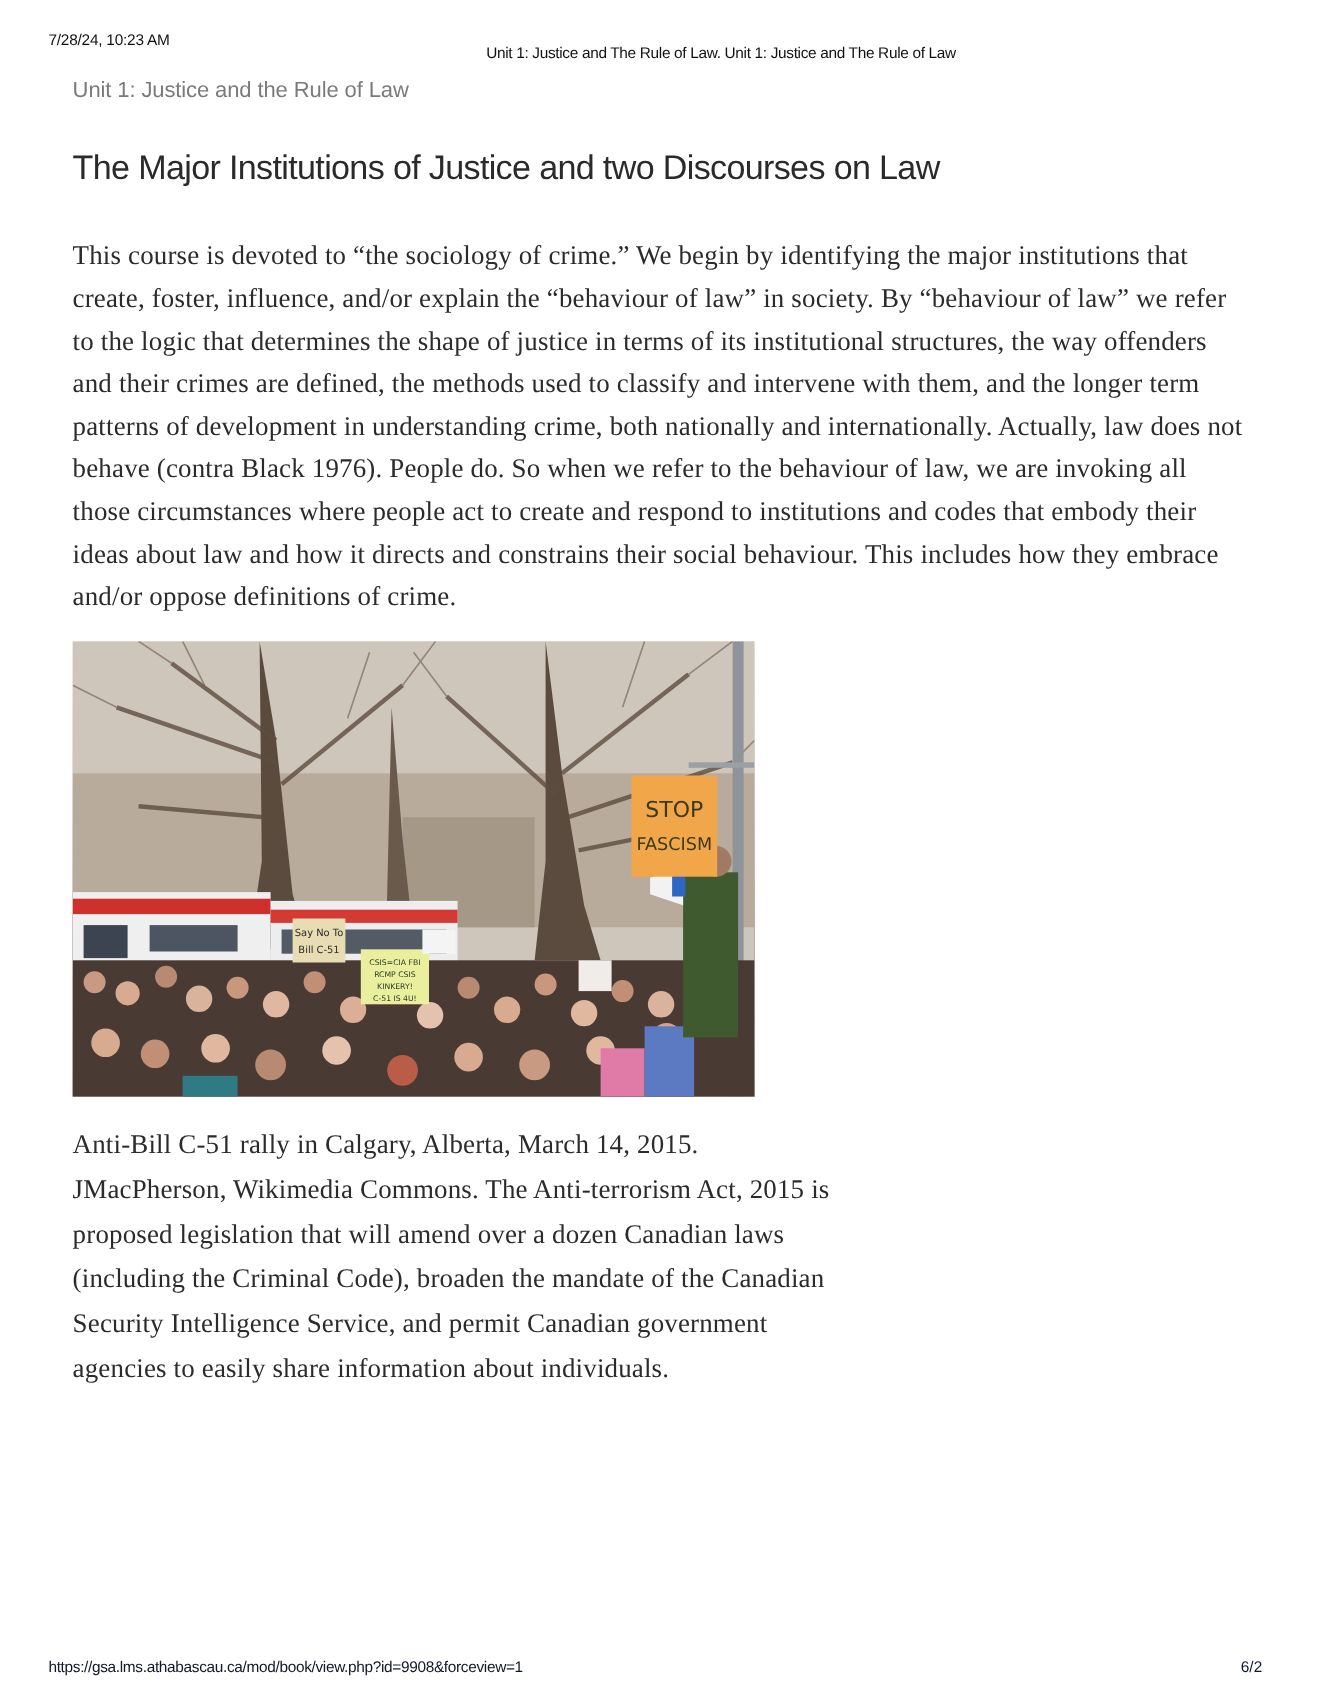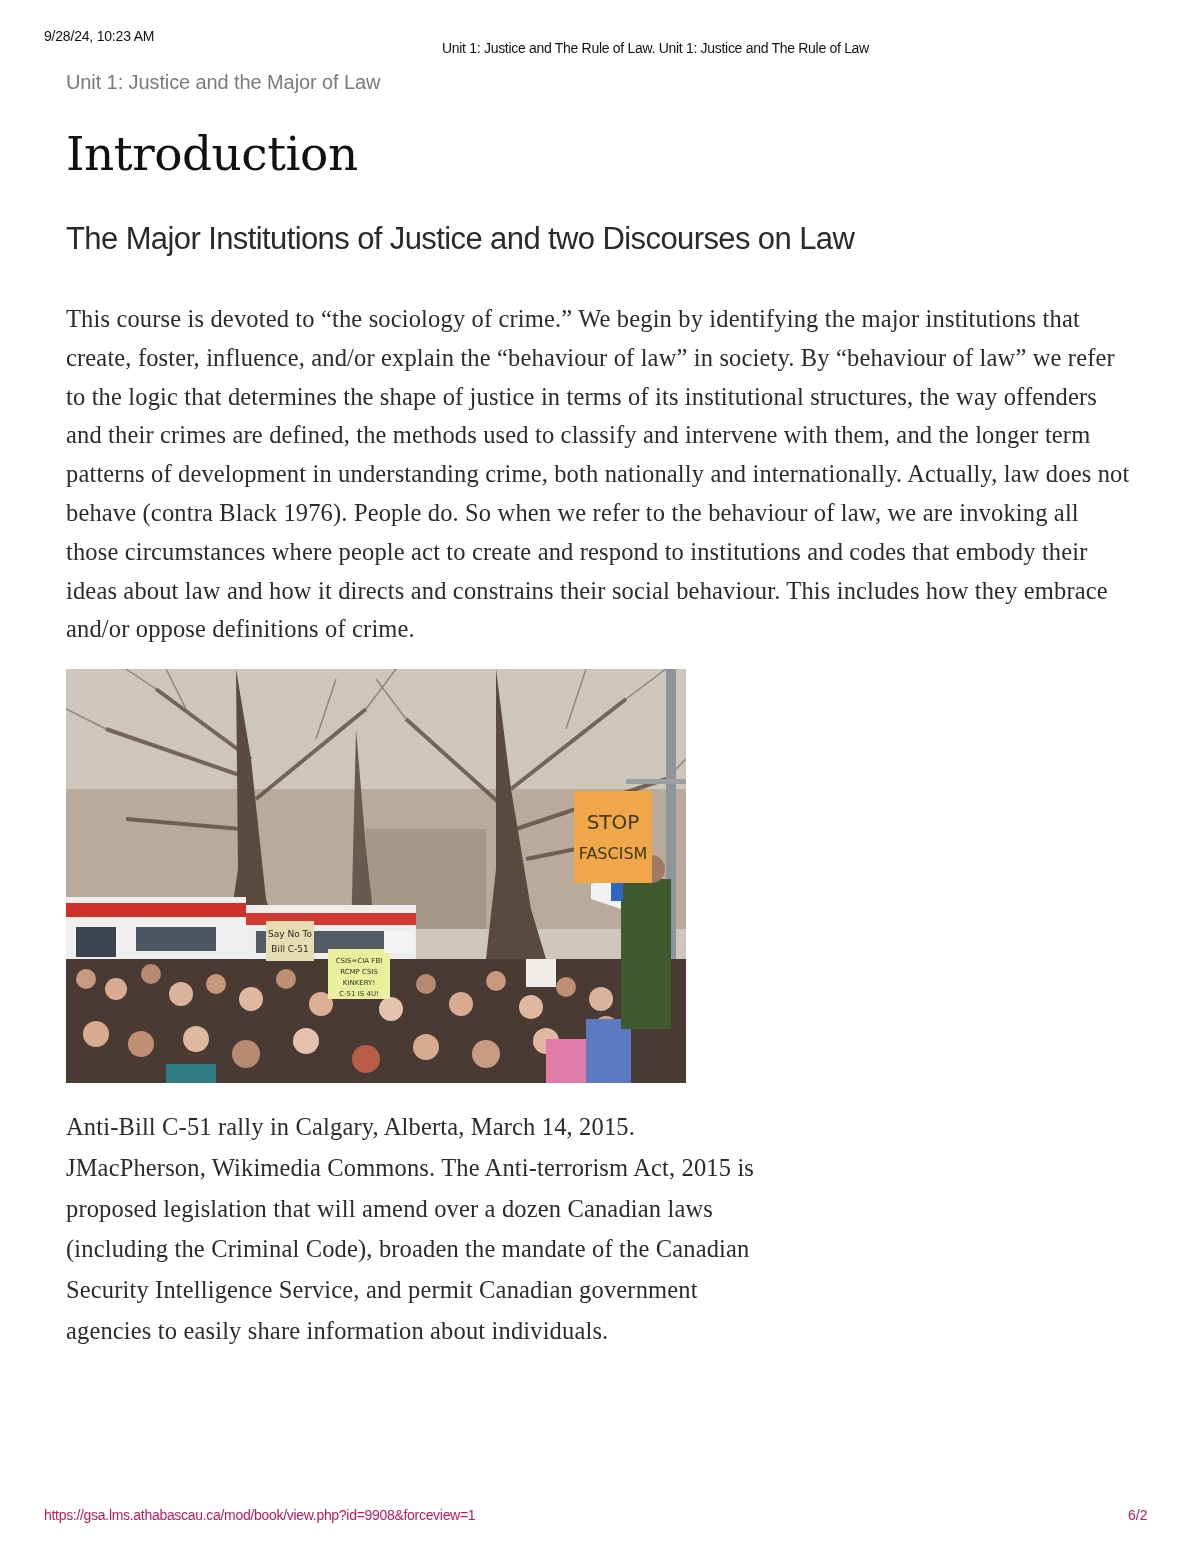--- a/index.html
+++ b/index.html
@@ -39,21 +39,21 @@
       margin-top: 12px;
     }
     .print-footer {
       position: absolute;
       top: 1507px;
       left: 0;
       width: 1200px;
       height: 20px;
       font-family: "Liberation Sans", sans-serif;
       font-size: 14px;
-      color: #be185d;
+      color: #0f172a;
     }
     .print-footer .url {
       position: absolute;
       left: 44px;
       top: 0;
       letter-spacing: -0.3px;
     }
     .print-footer .page-num {
       position: absolute;
       left: 1128px;
@@ -124,27 +124,26 @@
       color: #2b2b2b;
       margin: 24px 0 0 0;
       width: 710px;
       letter-spacing: 0.15px;
     }
   </style>
 </head>
 <body>
 
 <div class="print-header">
-  <span class="date">9/28/24, 10:23 AM</span>
+  <span class="date">7/28/24, 10:23 AM</span>
   <span class="doc-title">Unit 1: Justice and The Rule of Law. Unit 1: Justice and The Rule of Law</span>
 </div>
 
 <main class="content">
-  <p class="breadcrumb">Unit 1: Justice and the Major of Law</p>
-  <h1 class="page-title">Introduction</h1>
+  <p class="breadcrumb">Unit 1: Justice and the Rule of Law</p>
   <h2 class="section-heading">The Major Institutions of Justice and two Discourses on Law</h2>
   <p class="body-paragraph">This course is devoted to “the sociology of crime.” We begin by identifying the major institutions that create, foster, influence, and/or explain the “behaviour of law” in society. By “behaviour of law” we refer to the logic that determines the shape of justice in terms of its institutional structures, the way offenders and their crimes are defined, the methods used to classify and intervene with them, and the longer term patterns of development in understanding crime, both nationally and internationally. Actually, law does not behave (contra Black 1976). People do. So when we refer to the behaviour of law, we are invoking all those circumstances where people act to create and respond to institutions and codes that embody their ideas about law and how it directs and constrains their social behaviour. This includes how they embrace and/or oppose definitions of crime.</p>
 
   <figure class="figure">
     <div class="photo" title="Crowd of protesters at a rally under bare trees, holding signs">
       <svg width="620" height="414" viewBox="0 0 620 414">
 
         <rect x="0" y="0" width="620" height="414" fill="#cfc6bb"></rect>
         <rect x="0" y="120" width="620" height="140" fill="#b8ab9c"></rect>
         <rect x="300" y="160" width="120" height="100" fill="#a59886"></rect>

